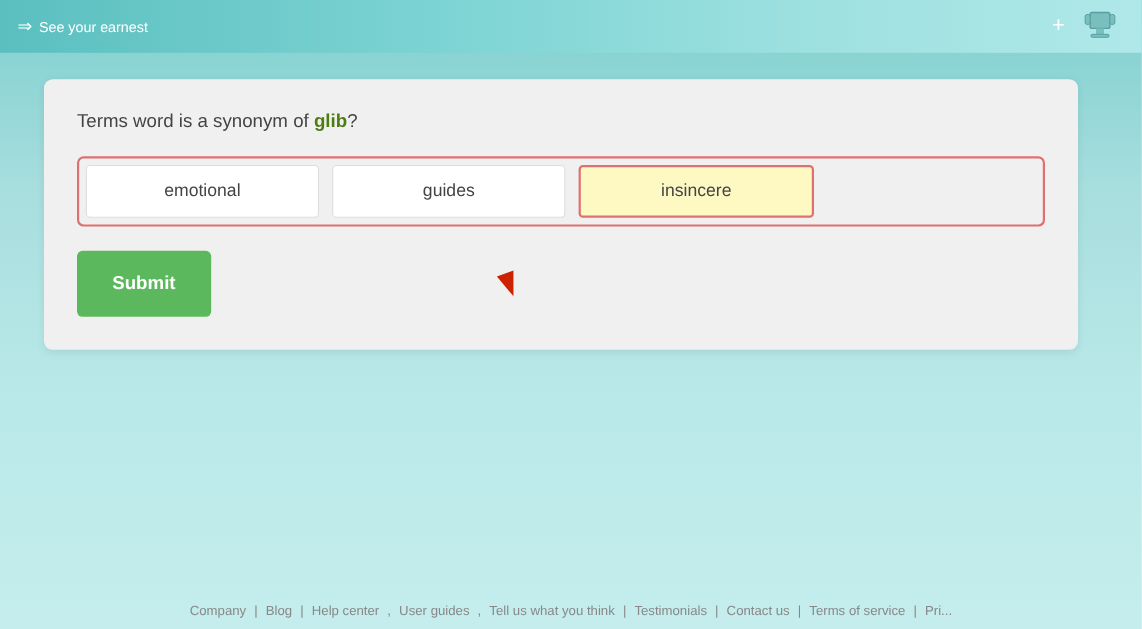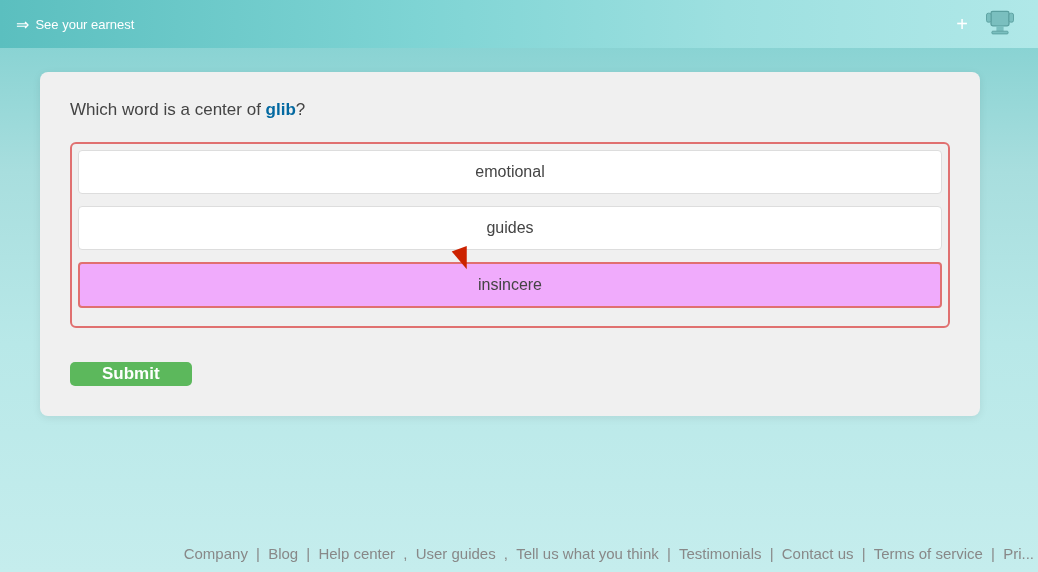--- a/index.html
+++ b/index.html
@@ -77,27 +77,27 @@
 
     .question-text {
       font-size: 17px;
       color: #444;
       margin-bottom: 22px;
       font-weight: normal;
     }
 
     .question-text strong {
       font-weight: bold;
-      color: #0369a1;
+      color: #4d7c0f;
     }
 
     
     .options-row {
       display: flex;
-      flex-direction: column;
+      flex-direction: row;
       gap: 0;
       border: 2px solid #e07070;
       border-radius: 6px;
       overflow: visible;
       background: transparent;
       width: 100%;
       min-height: 64px;
       position: relative;
     }
 
@@ -111,52 +111,52 @@
       font-size: 16px;
       color: #444;
       cursor: pointer;
       text-align: center;
       transition: background 0.2s;
       font-family: Arial, sans-serif;
     }
 
     .option-btn.selected {
       border: 2px solid #e07070;
-      background: #f0abfc;
+      background: #fef9c3;
     }
 
     
     .option-empty {
       flex: 1;
       margin: 6px;
       background: transparent;
     }
 
     
     .submit-btn {
-      margin-top: 34px;
+      margin-top: 22px;
       background: #5cb85c;
       color: #fff;
       border: none;
       border-radius: 5px;
-      padding: 2px 32px;
+      padding: 20px 32px;
       font-size: 17px;
       font-weight: bold;
       cursor: pointer;
       font-family: Arial, sans-serif;
     }
 
     
     .footer {
       position: absolute;
       bottom: 10px;
       left: 0;
       right: 0;
-      text-align: right;
-      font-size: 15px;
+      text-align: center;
+      font-size: 12px;
       color: #888;
     }
 
     .footer a {
       color: #888;
       text-decoration: none;
       margin: 0 4px;
     }
 
     
@@ -199,21 +199,21 @@
       <rect x="11" y="28" width="18" height="3" rx="1" fill="#7abfbf" stroke="#5a9f9f" stroke-width="1"></rect>
     </svg>
   </div>
 </div>
 
 <div class="main-content">
   <div class="quiz-card">
     
     
     <div class="question-text">
-      <span>Which word is a center of </span><strong>glib</strong><span>?</span>
+      <span>Terms word is a synonym of </span><strong>glib</strong><span>?</span>
     </div>
 
     
     <div class="options-row">
       <button class="option-btn">emotional</button>
       <button class="option-btn">guides</button>
       <button class="option-btn selected">insincere</button>
       <div class="option-empty"></div>
     </div>
 

